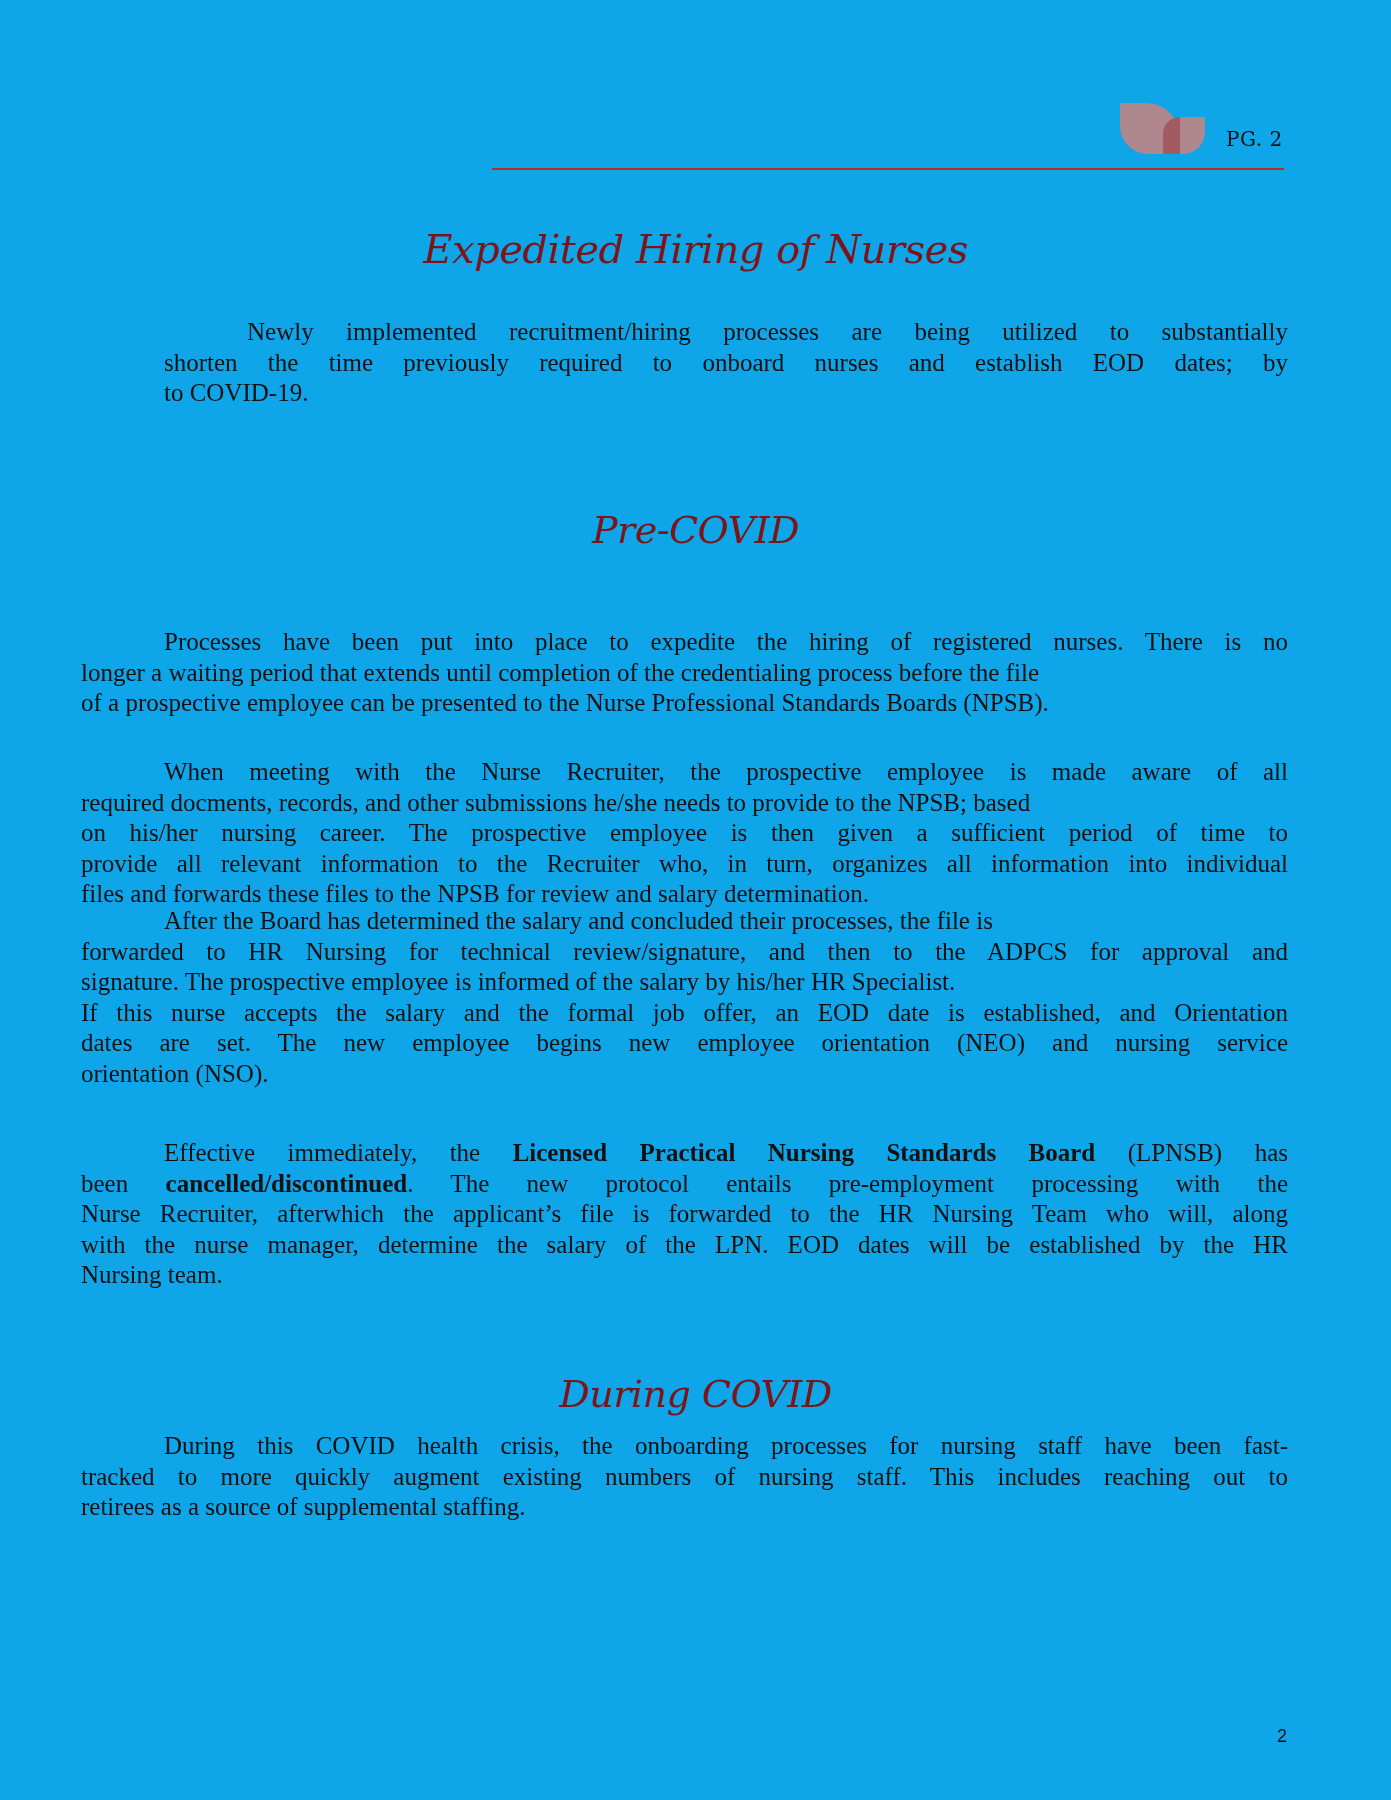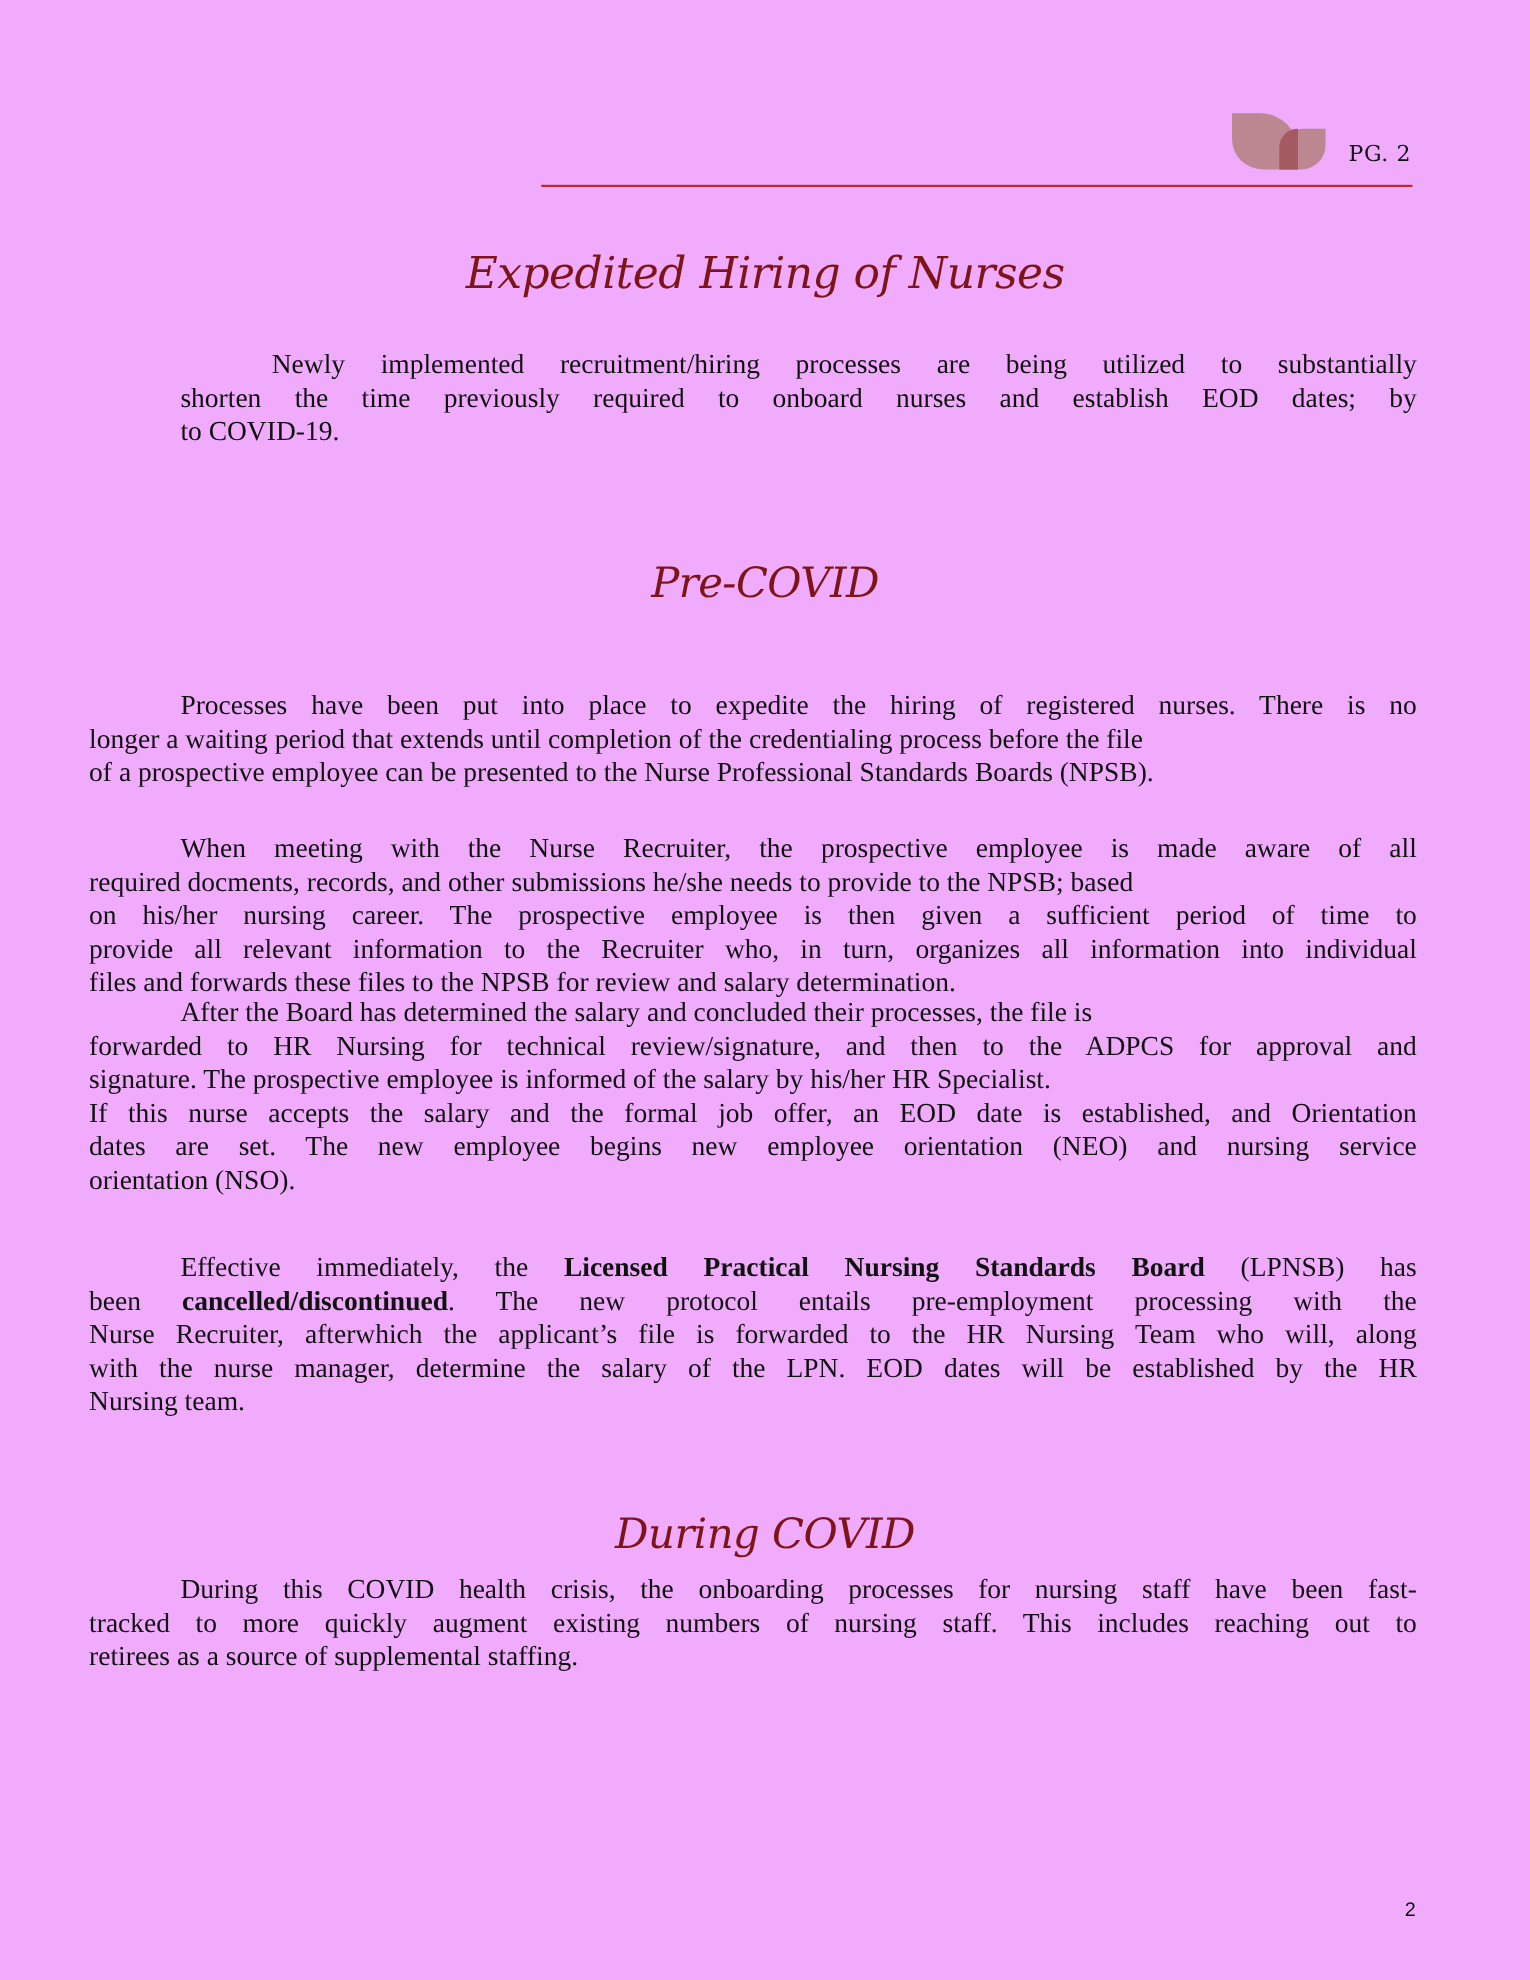--- a/index.html
+++ b/index.html
@@ -1,17 +1,17 @@
 <!DOCTYPE html>
 <html><head>
   <meta charset="utf-8">
   <style>
     html, body { margin: 0; padding: 0; background: #ffffff; }
     body { width: 1391px; height: 1800px; position: relative; overflow: hidden; color: #111; }
-    .page { position: absolute; left: 0; top: 0; width: 1391px; height: 1800px; background: #f0abfc; }
+    .page { position: absolute; left: 0; top: 0; width: 1391px; height: 1800px; background: #0ea5e9; }
 
     
     .logo { position: absolute; left: 1120px; top: 103px; width: 86px; height: 52px; }
     .logo .leaf-a { position: absolute; left: 0; top: 0; width: 60px; height: 51px; background: #b8858a; border-top-right-radius: 34px; border-bottom-left-radius: 28px; opacity: 0.95; }
     .logo .leaf-b { position: absolute; left: 43px; top: 14px; width: 42px; height: 37px; background: #b8858a; border-top-left-radius: 22px; border-bottom-right-radius: 22px; opacity: 0.95; }
     .logo .overlap { position: absolute; left: 43px; top: 14px; width: 17px; height: 37px; background: #a35b61; border-top-left-radius: 17px; }
     .page-label { position: absolute; left: 1226px; top: 127px; font-family: "DejaVu Serif", serif; font-size: 20px; color: #111; letter-spacing: 0.5px; }
     .rule { position: absolute; left: 492px; top: 168px; width: 792px; height: 2px; background: #c0272d; }
 
     

